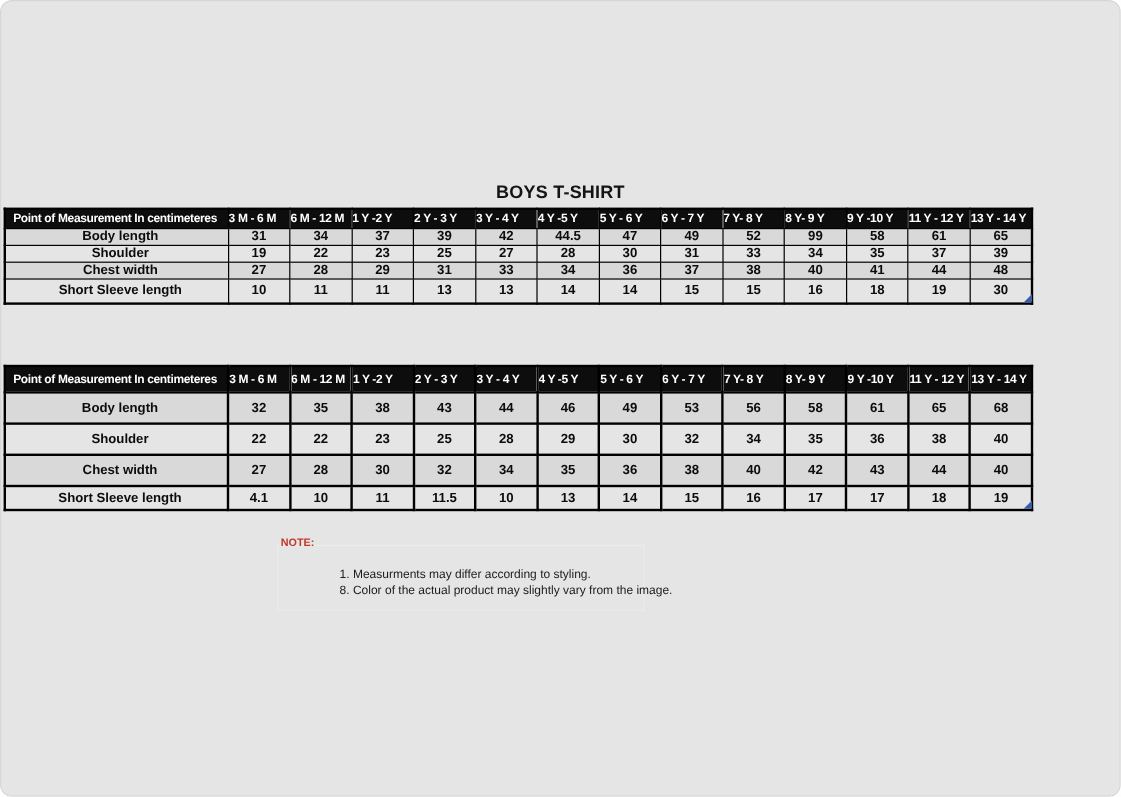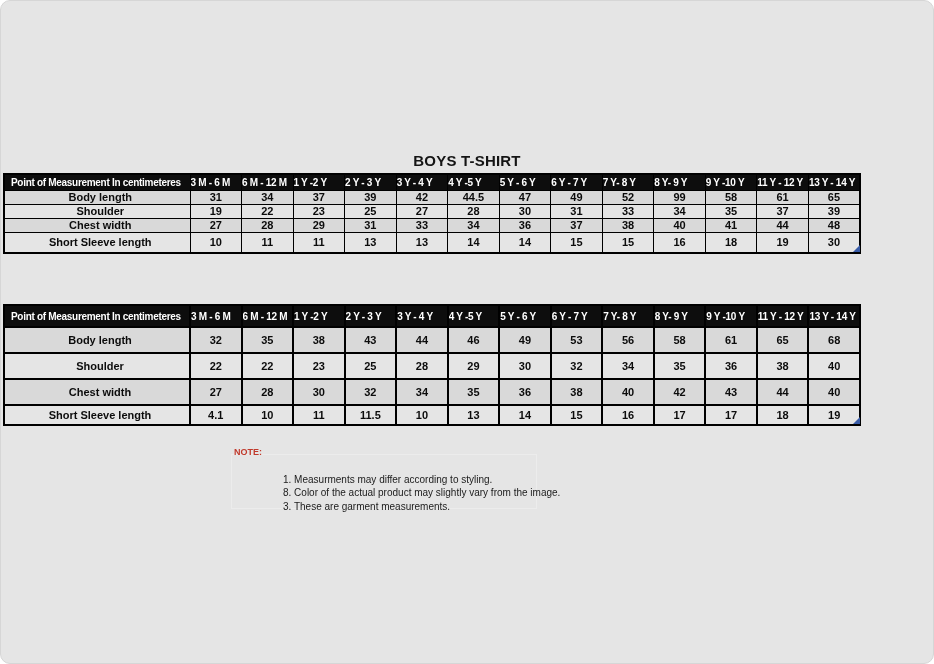--- a/index.html
+++ b/index.html
@@ -303,16 +303,15 @@
         </tbody>
     </table>
     <span class="corner"></span>
   </div>
 
   <div class="note-box"></div>
   <div class="note-label">NOTE:</div>
   <div class="note-items">
       <div class="note-item">1. Measurments may differ according to styling.</div>
       <div class="note-item">8. Color of the actual product may slightly vary from the image.</div>
-      <div class="note-item">3. These are garment measurements.</div>
     </div>
 
 </div>
 
 </body></html>

